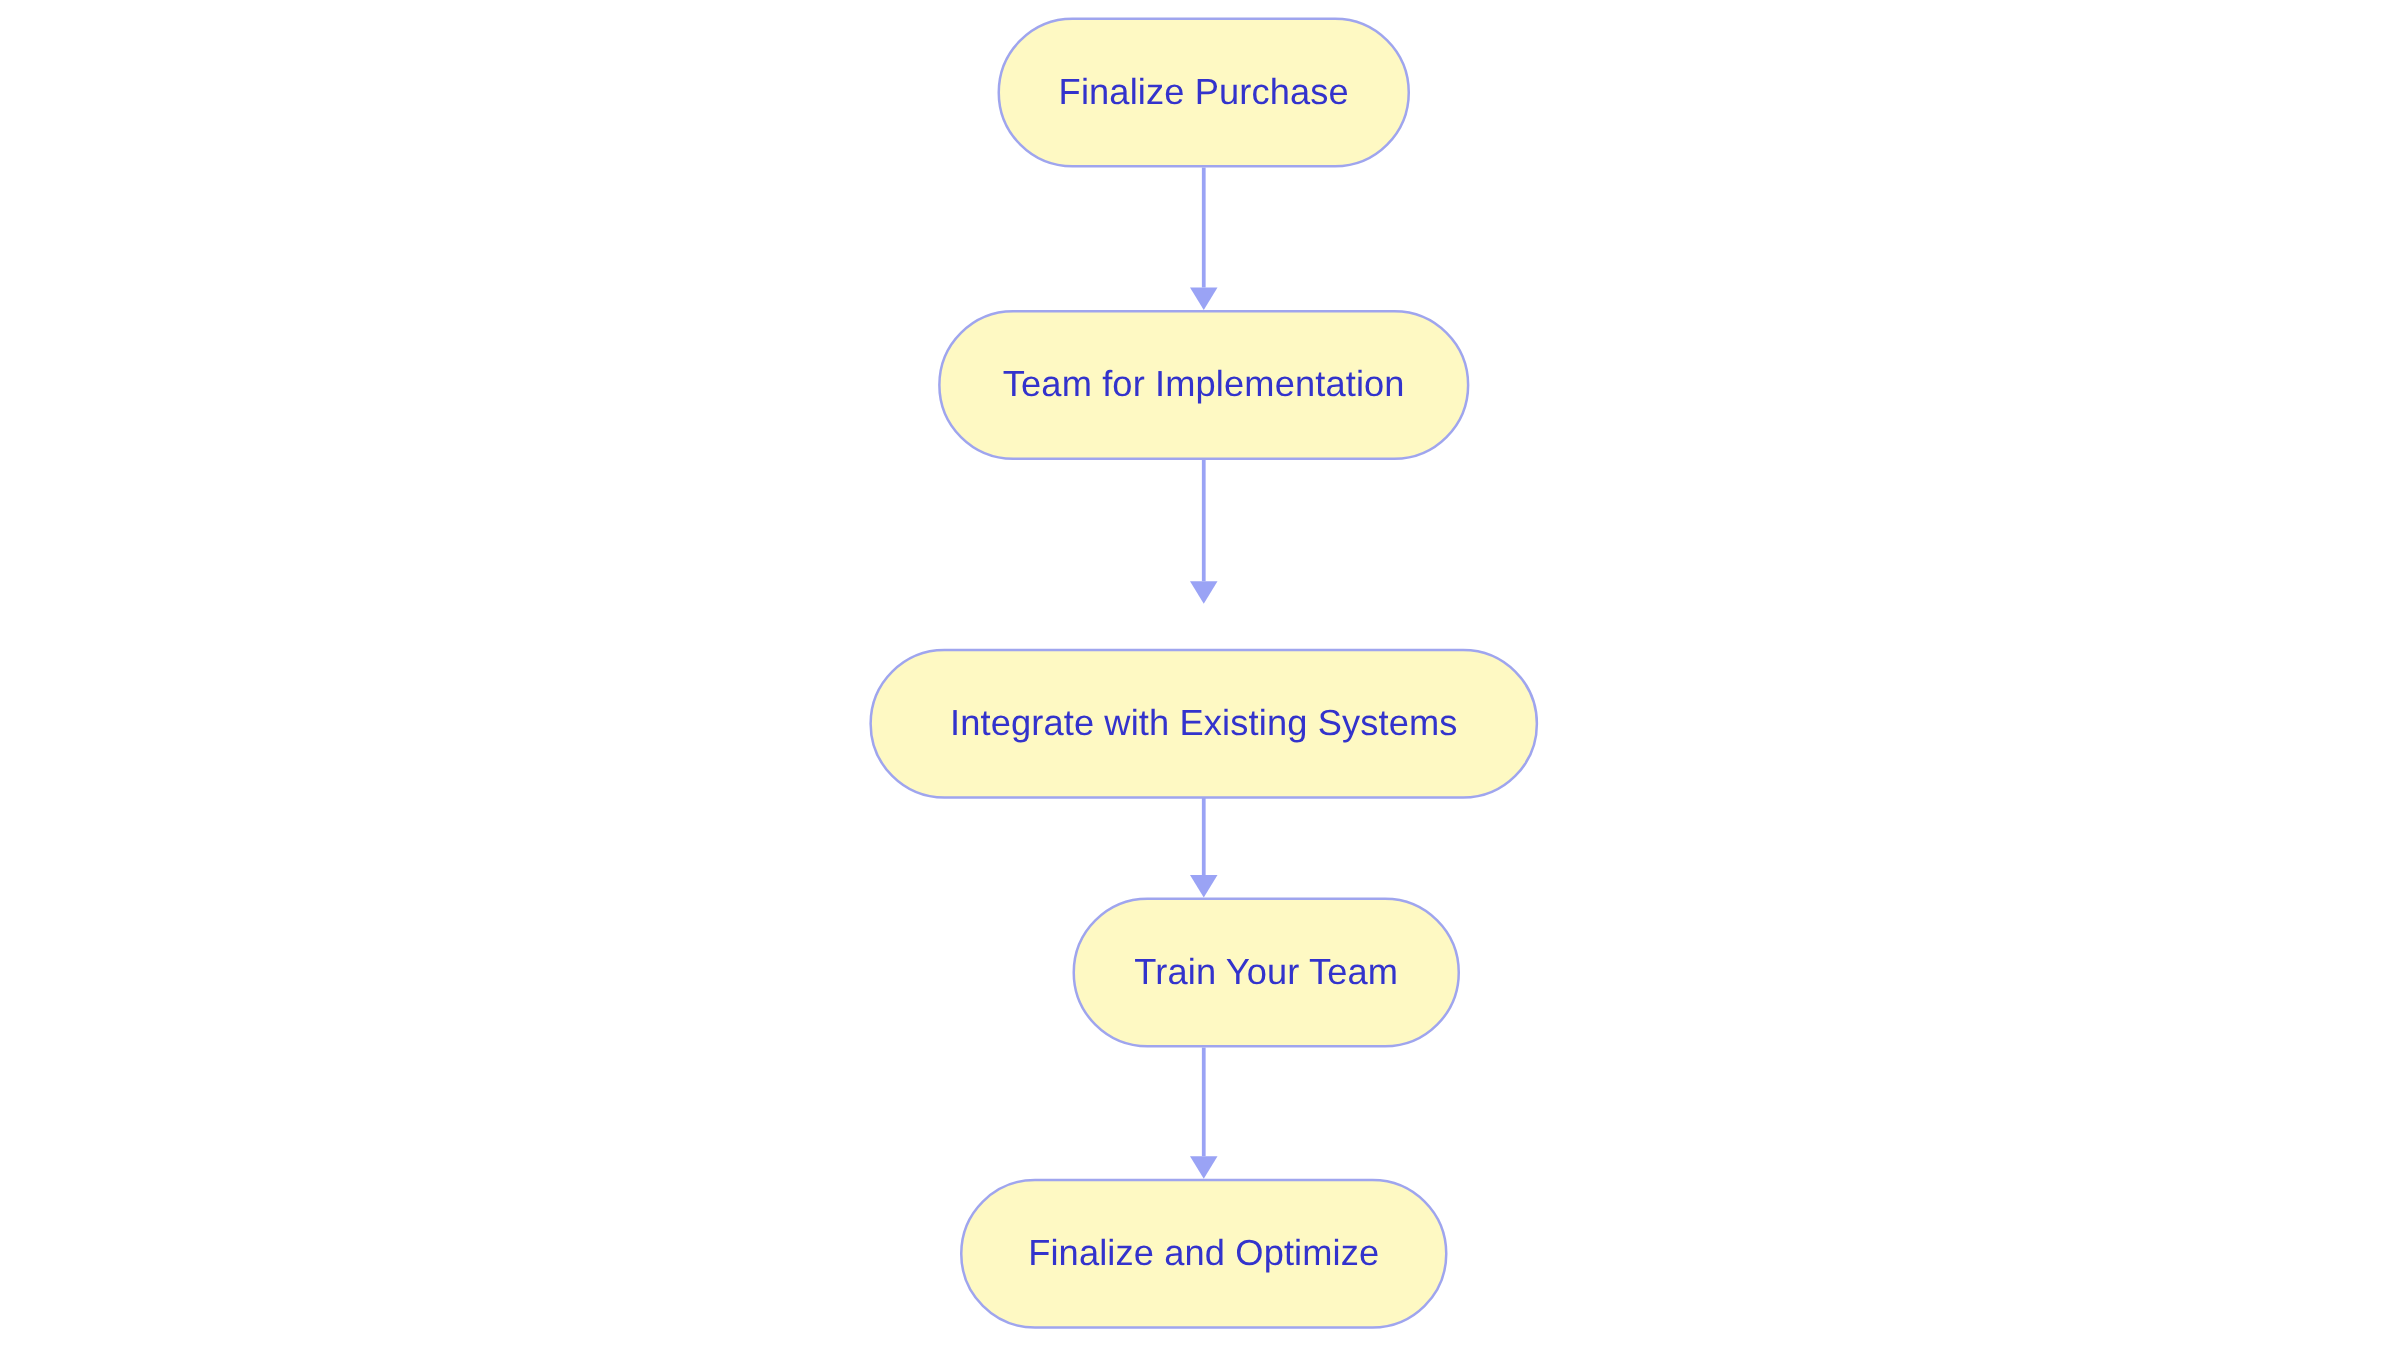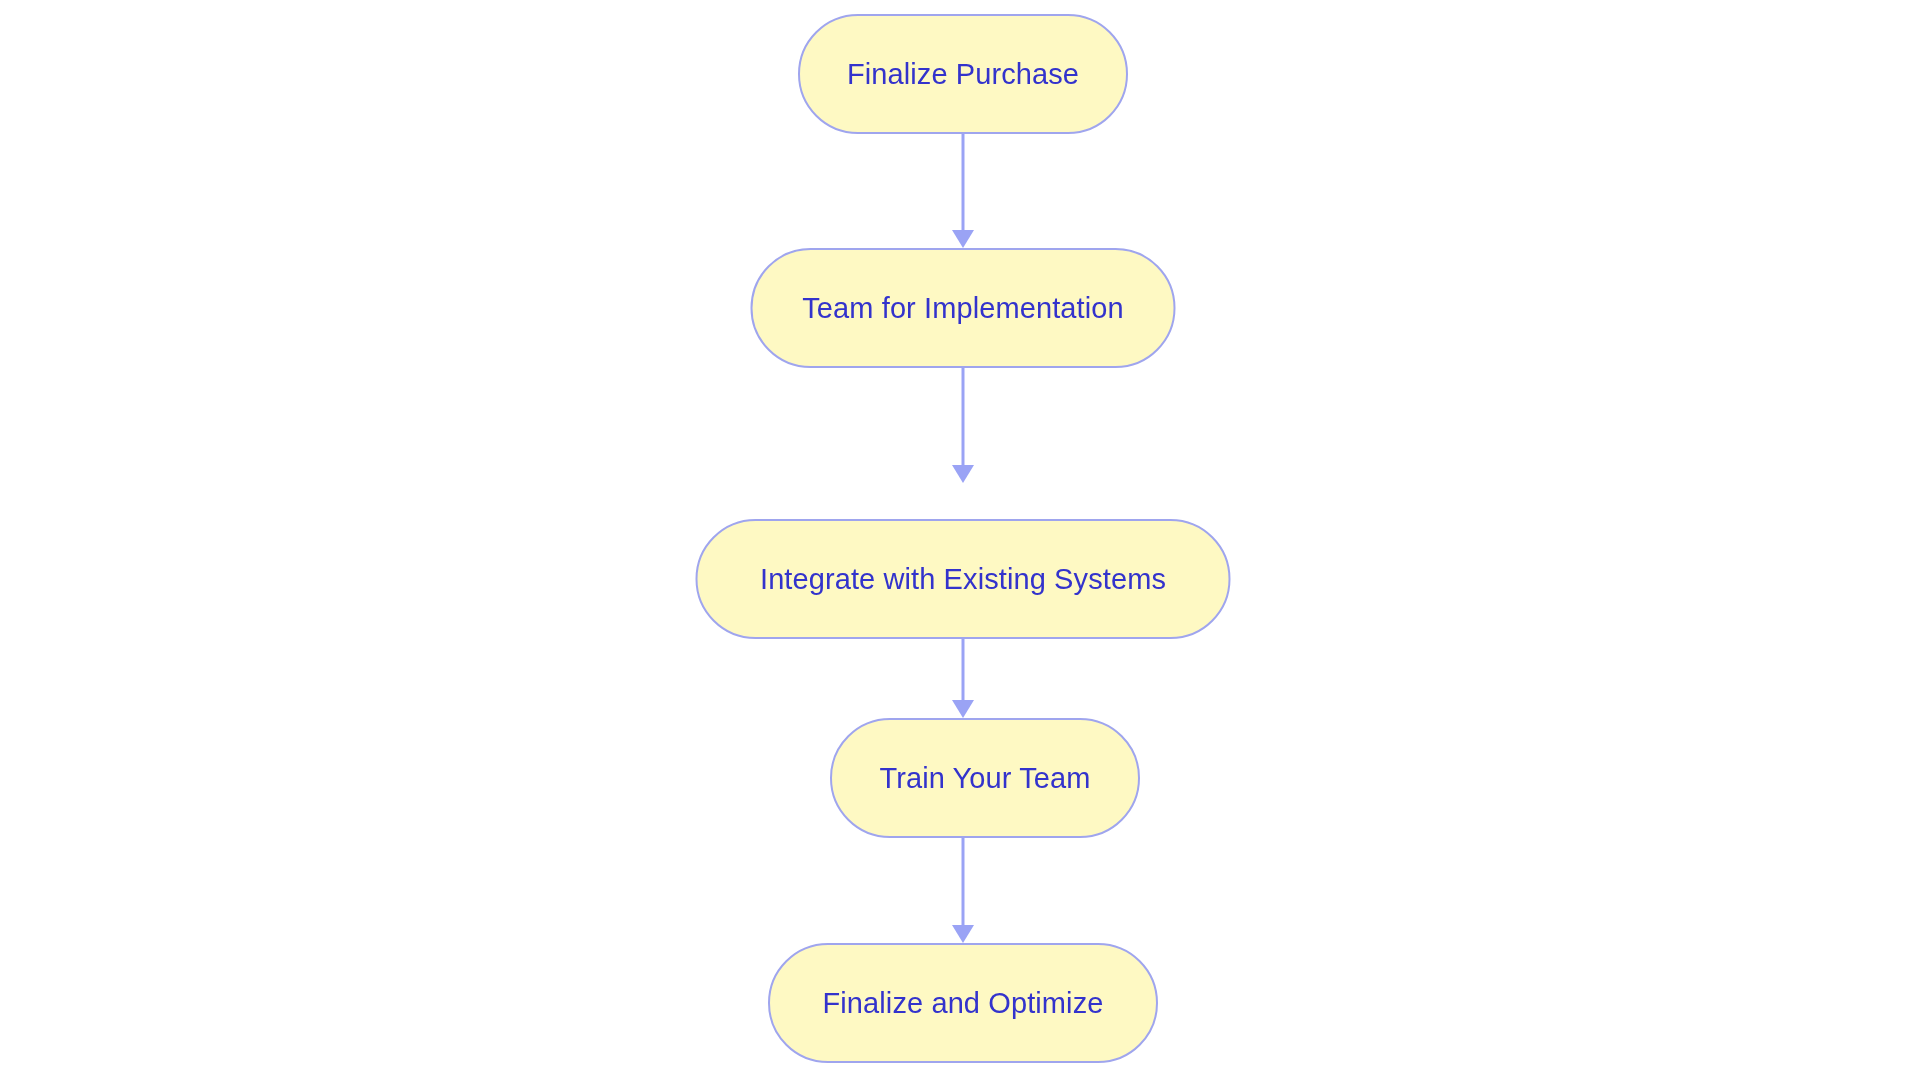--- a/index.html
+++ b/index.html
@@ -96,21 +96,21 @@
   </div>
 
   <div class="flow-node" style="left:963px; top:248px; width:425px;">
     <span class="flow-node-label">Team for Implementation</span>
   </div>
 
   <div class="flow-node" style="left:963px; top:483px; width:535px;margin-top:36px;">
     <span class="flow-node-label">Integrate with Existing Systems</span>
   </div>
 
-  <div class="flow-node" style="left:985px; top:718px; width:310px;">
+  <div class="flow-node" style="left:1013px; top:718px; width:310px;">
     <span class="flow-node-label">Train Your Team</span>
   </div>
 
   <div class="flow-node" style="left:963px; top:943px; width:390px;">
     <span class="flow-node-label">Finalize and Optimize</span>
   </div>
 
 </div>
 
 </body></html>

